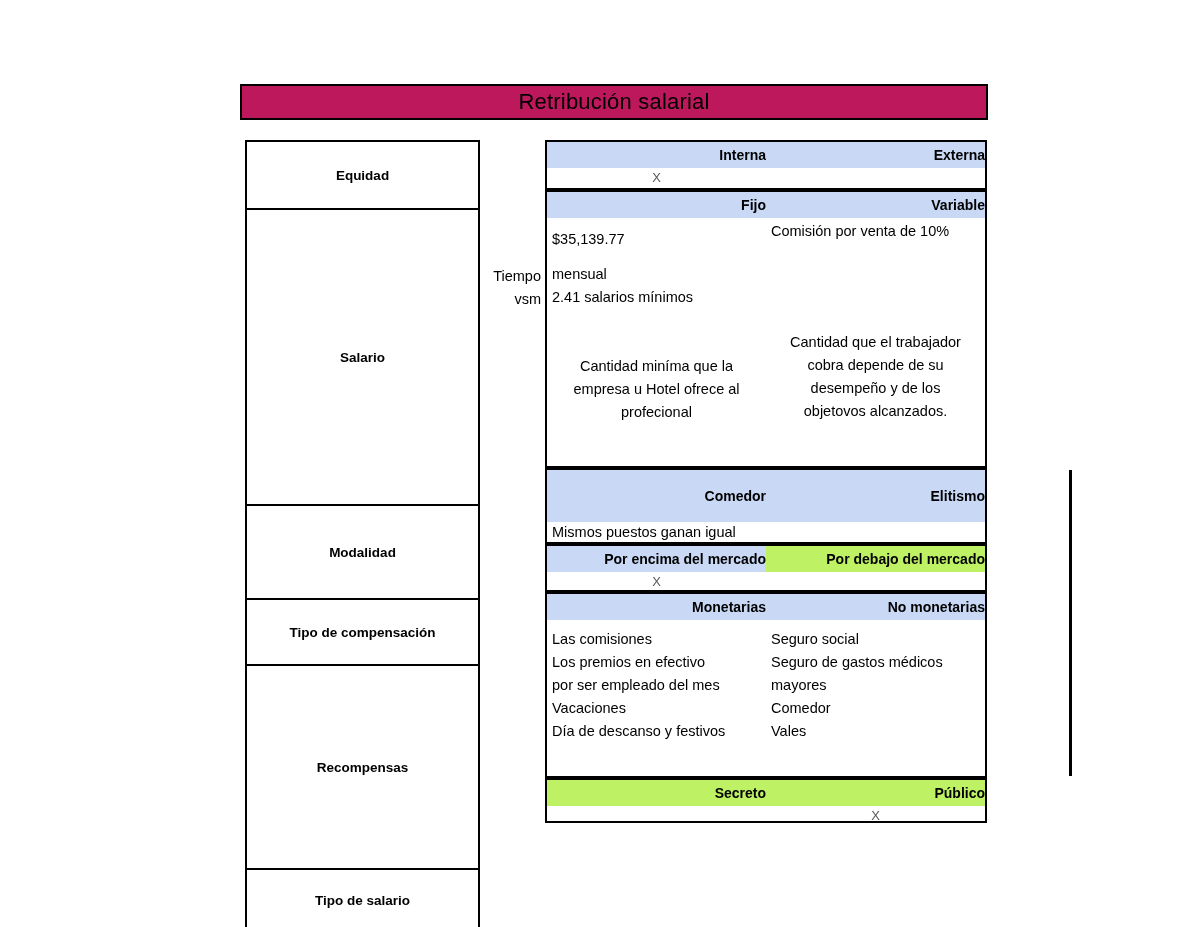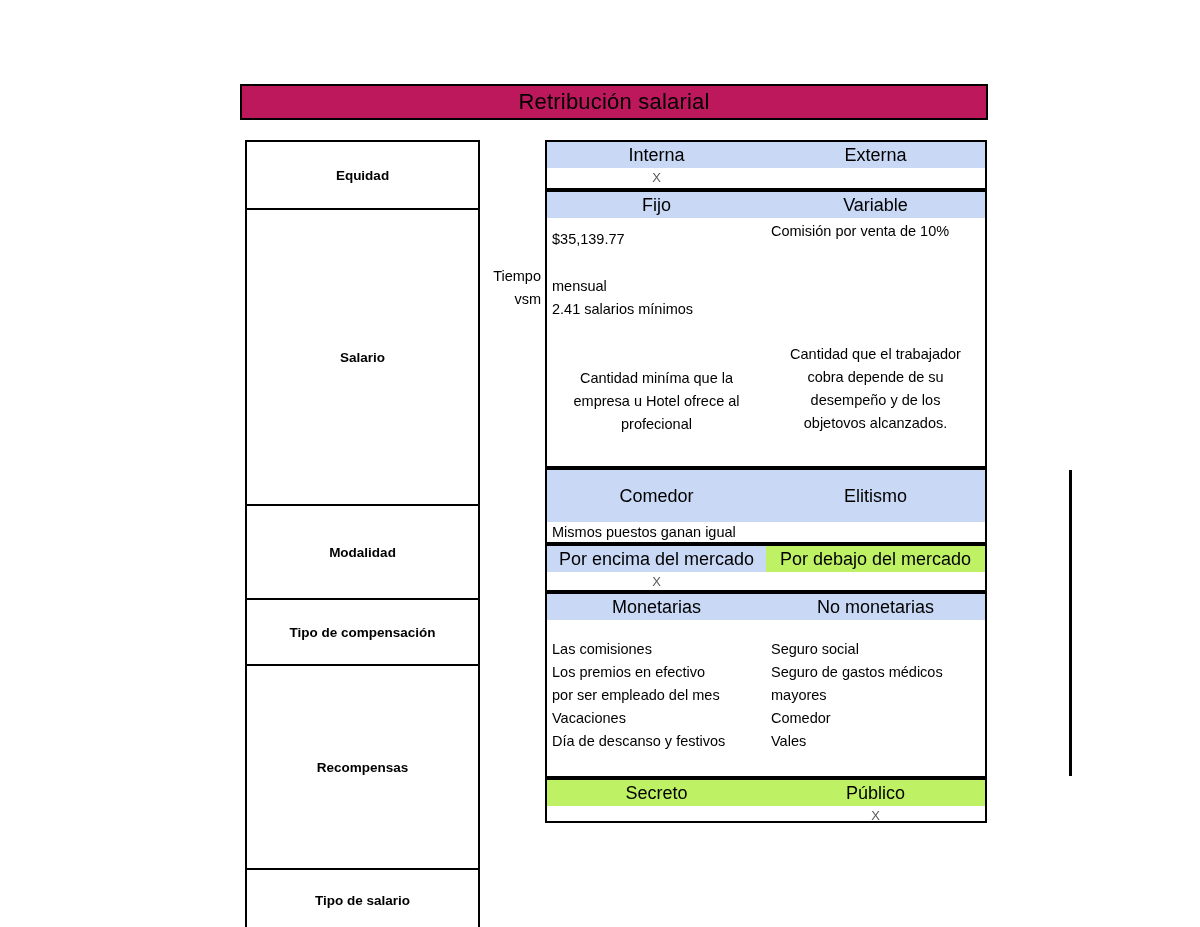--- a/index.html
+++ b/index.html
@@ -77,23 +77,23 @@
     width: 442px;
     position: relative;
   }
   .hdr-row {
     display: flex;
     width: 100%;
   }
   .hdr-cell {
     width: 50%;
     box-sizing: border-box;
-    text-align: center;
-    font-weight: normal;
-    font-size: 18px;
+    text-align: right;
+    font-weight: bold;
+    font-size: 14px;
     line-height: 26px;
     height: 26px;
   }
   .fill-blue { background: #C8D8F5; }
   .fill-none { background: #bef264; }
 
   .x-row {
     height: 20px;
     display: flex;
     width: 100%;
@@ -195,21 +195,21 @@
           <div class="hdr-row">
             <div class="hdr-cell fill-blue">Fijo</div>
             <div class="hdr-cell fill-blue">Variable</div>
           </div>
 
           <div class="body-row" style="margin-top:10px;">
             <div class="body-cell l pad-l">$35,139.77</div>
             <div class="body-cell l pad-l" style="margin-top:-8px;">Comisión por venta de 10%</div>
           </div>
 
-          <div class="body-row" style="margin-top:24px;">
+          <div class="body-row" style="margin-top:12px;">
             <div class="body-cell l pad-l">mensual</div>
             <div class="body-cell"></div>
           </div>
 
           <div class="body-row">
             <div class="body-cell l pad-l">2.41 salarios mínimos</div>
             <div class="body-cell"></div>
           </div>
 
           <div class="body-row" style="margin-top:22px;">
@@ -249,21 +249,21 @@
       </td>
     </tr>
 
     <tr>
       <td>
         <div class="sect" style="height:186px;">
           <div class="hdr-row">
             <div class="hdr-cell fill-blue">Monetarias</div>
             <div class="hdr-cell fill-blue">No monetarias</div>
           </div>
-          <div class="body-row" style="margin-top:18px;">
+          <div class="body-row" style="margin-top:8px;">
             <div class="body-cell l pad-l">
               <div>Las comisiones</div>
               <div>Los premios en efectivo</div>
               <div>por ser empleado del mes</div>
               <div>Vacaciones</div>
               <div>Día de descanso y festivos</div>
             </div>
             <div class="body-cell l pad-l">
               <div>Seguro social</div>
               <div>Seguro de gastos médicos</div>

